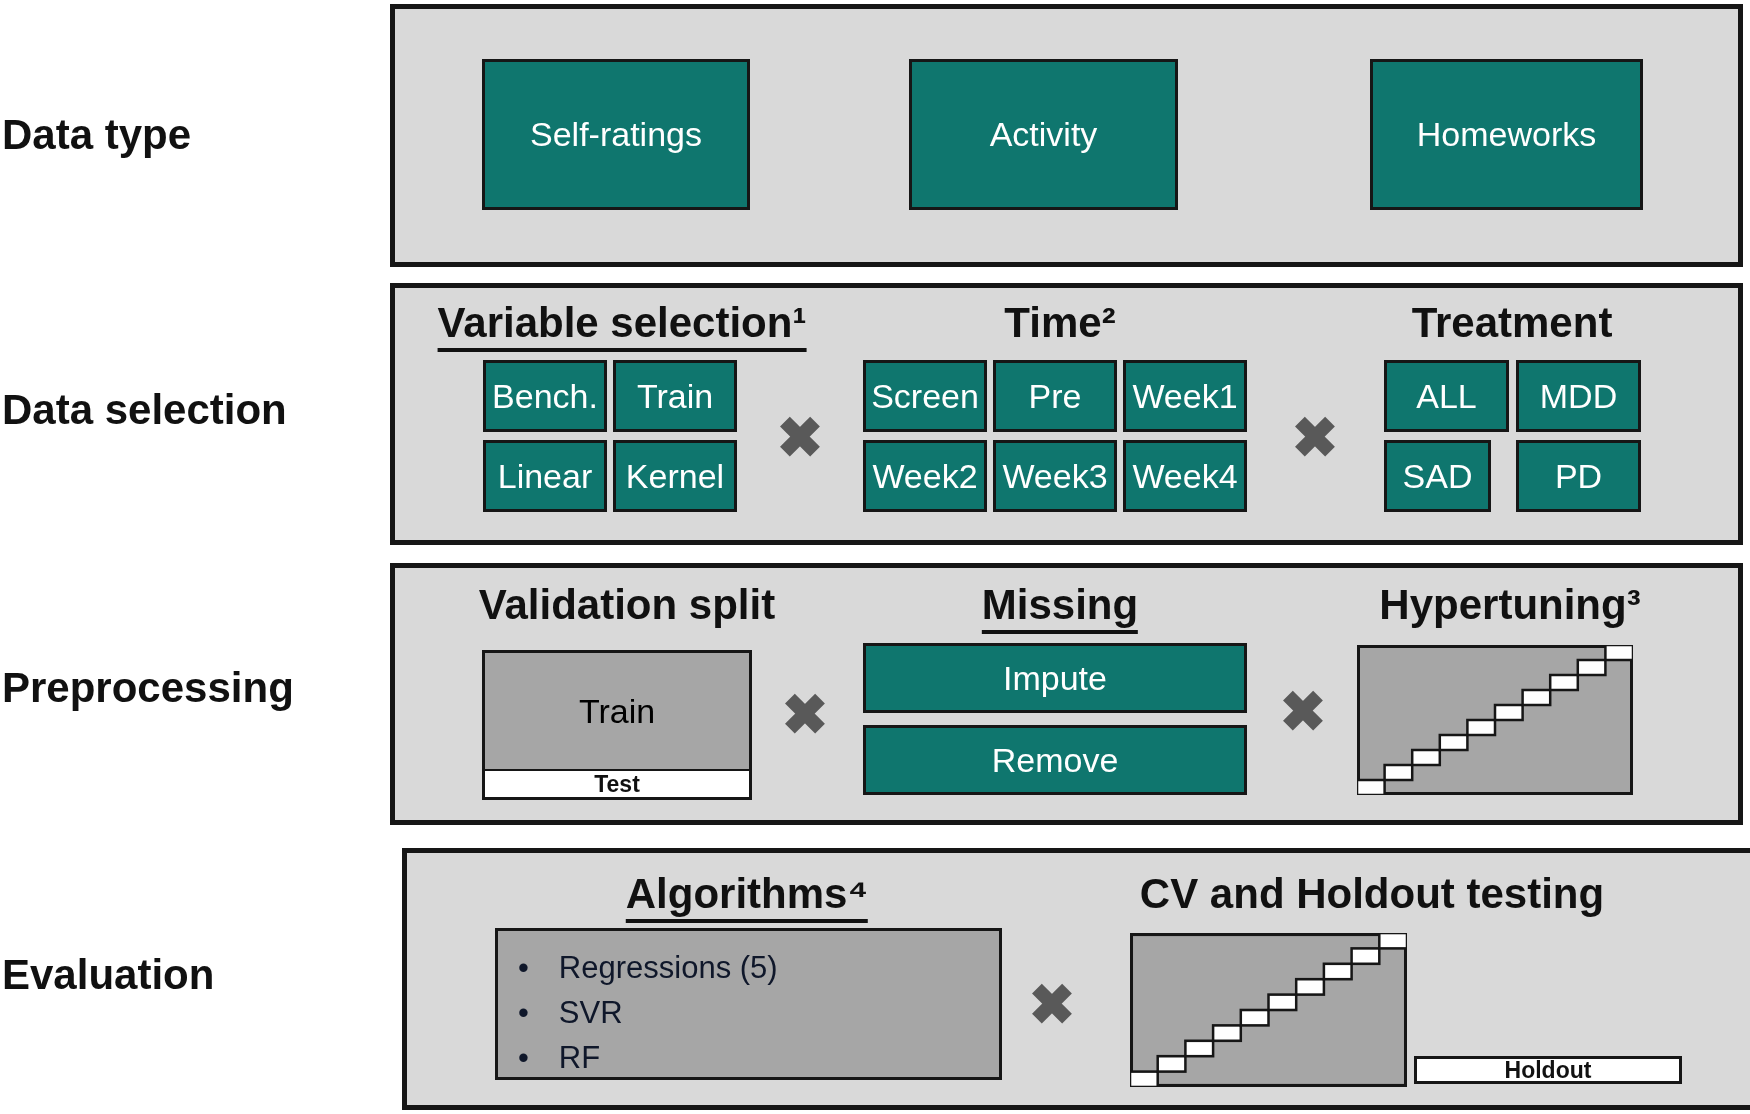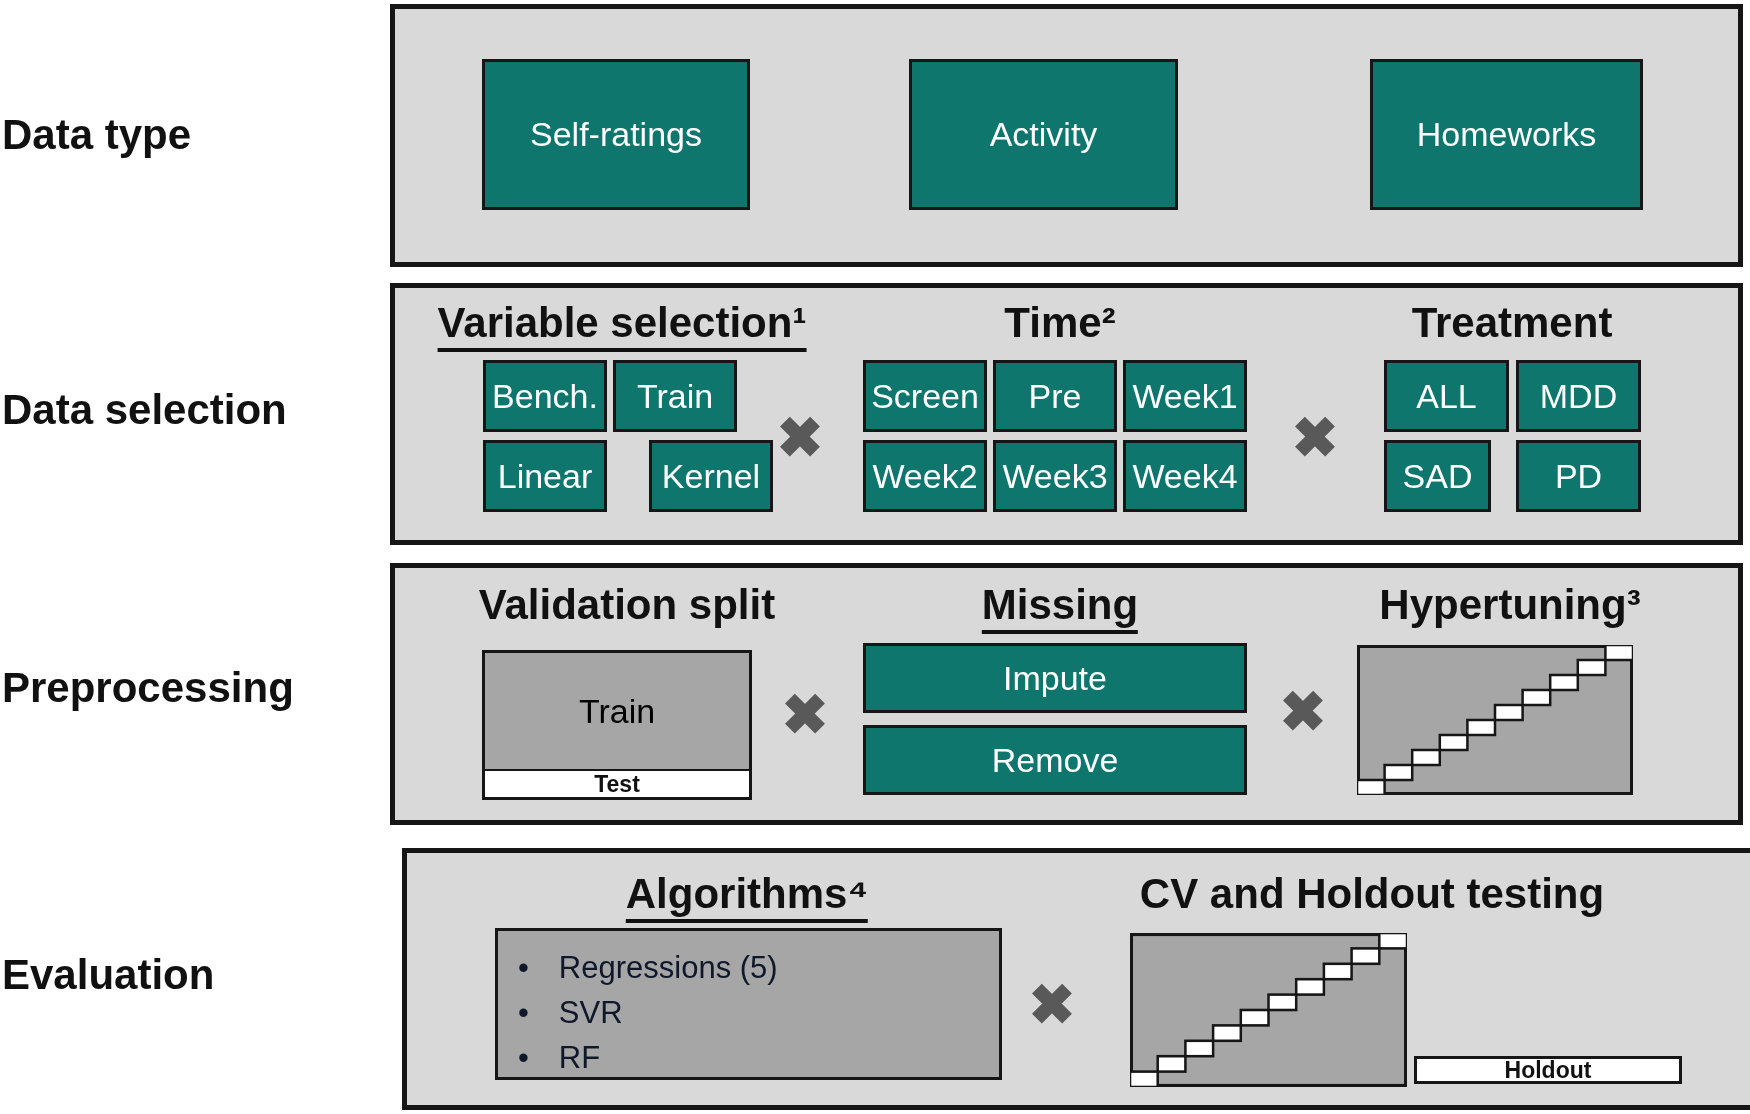--- a/index.html
+++ b/index.html
@@ -61,21 +61,21 @@
   </div>
 
   <div class="panel" style="top:283px;height:262px;">
     <div class="hdr underline" style="left:227px;top:13px;">Variable selection¹</div>
     <div class="hdr" style="left:665px;top:13px;">Time²</div>
     <div class="hdr" style="left:1117px;top:13px;">Treatment</div>
 
     <div class="gbox" style="left:88px;top:72px;width:124px;height:72px;">Bench.</div>
     <div class="gbox" style="left:218px;top:72px;width:124px;height:72px;">Train</div>
     <div class="gbox" style="left:88px;top:152px;width:124px;height:72px;">Linear</div>
-    <div class="gbox" style="left:218px;top:152px;width:124px;height:72px;margin-left:36px;">Kernel</div>
+    <div class="gbox" style="left:218px;top:152px;width:124px;height:72px;">Kernel</div>
 
     <div class="cross" style="left:405px;top:150px;">✖</div>
 
     <div class="gbox" style="left:468px;top:72px;width:124px;height:72px;">Screen</div>
     <div class="gbox" style="left:598px;top:72px;width:124px;height:72px;">Pre</div>
     <div class="gbox" style="left:728px;top:72px;width:124px;height:72px;">Week1</div>
     <div class="gbox" style="left:468px;top:152px;width:124px;height:72px;">Week2</div>
     <div class="gbox" style="left:598px;top:152px;width:124px;height:72px;">Week3</div>
     <div class="gbox" style="left:728px;top:152px;width:124px;height:72px;">Week4</div>
 

